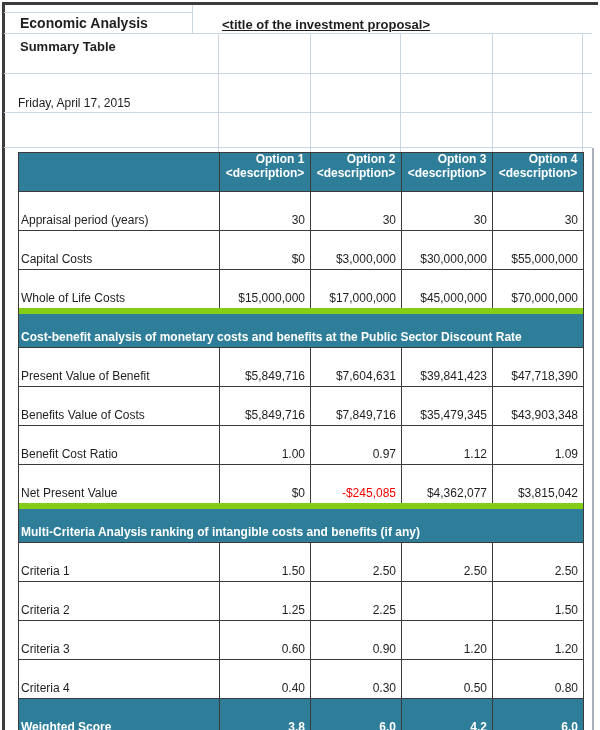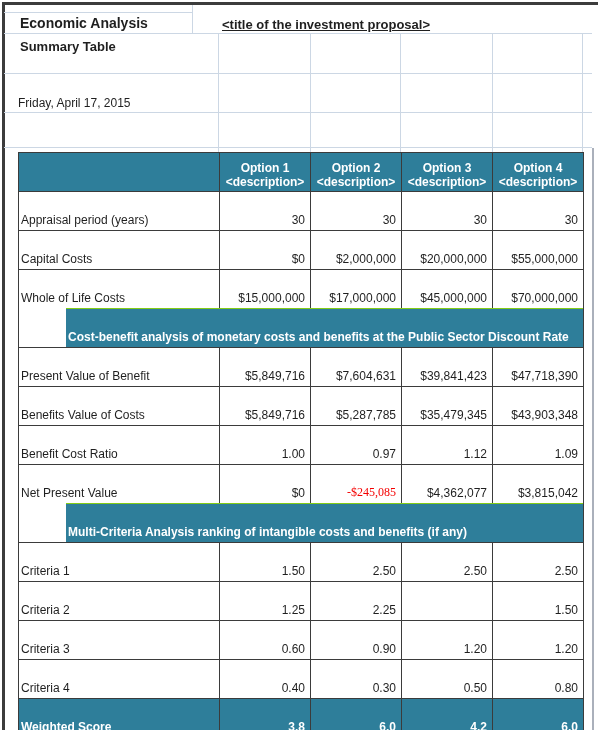--- a/index.html
+++ b/index.html
@@ -40,31 +40,30 @@
     border-top:1px solid #3b3b3b;
     display:flex;align-items:flex-end;
     overflow:hidden;
     box-sizing:border-box;
   }
   .row > .cell:first-child{border-left:none;}
   .row.hdr > .cell{border-top:none;}
   .lbl{justify-content:flex-start;padding:0 2px 3px 2px;}
   .num{justify-content:flex-end;padding:0 5px 3px 0;white-space:nowrap;}
   .teal{background:#2E7E9A;color:#ffffff;font-weight:bold;}
-  .hdrcell{justify-content:center;text-align:center;padding-bottom:2px;}
+  .hdrcell{justify-content:center;text-align:right;padding-bottom:11px;}
   .hdrcell .two{line-height:14px;}
   .secrow{display:block;height:39px;}
   .seccell{
-    border-top:1px solid #84cc16;
+    border-top:6px solid #84cc16;
     height:100%;box-sizing:border-box;
     display:flex;align-items:flex-end;
     padding:0 2px 3px 2px;
-    margin-left:47px;
-  }
-  .neg{color:#f40000;font-family:Liberation Serif, serif;}
+  }
+  .neg{color:#f40000;}
 </style>
 </head>
 <body>
 
 <div class="page">
 
   <div class="frame-top"></div>
   <div class="frame-left"></div>
   <div class="frame-right"></div>
 
@@ -119,22 +118,22 @@
       <div class="cell lbl">Appraisal period (years)</div>
       <div class="cell num">30</div>
       <div class="cell num">30</div>
       <div class="cell num">30</div>
       <div class="cell num">30</div>
     </div>
 
     <div class="row">
       <div class="cell lbl">Capital Costs</div>
       <div class="cell num">$0</div>
-      <div class="cell num">$2,000,000</div>
-      <div class="cell num">$20,000,000</div>
+      <div class="cell num">$3,000,000</div>
+      <div class="cell num">$30,000,000</div>
       <div class="cell num">$55,000,000</div>
     </div>
 
     <div class="row">
       <div class="cell lbl">Whole of Life Costs</div>
       <div class="cell num">$15,000,000</div>
       <div class="cell num">$17,000,000</div>
       <div class="cell num">$45,000,000</div>
       <div class="cell num">$70,000,000</div>
     </div>
@@ -147,21 +146,21 @@
       <div class="cell lbl">Present Value of Benefit</div>
       <div class="cell num">$5,849,716</div>
       <div class="cell num">$7,604,631</div>
       <div class="cell num">$39,841,423</div>
       <div class="cell num">$47,718,390</div>
     </div>
 
     <div class="row">
       <div class="cell lbl">Benefits Value of Costs</div>
       <div class="cell num">$5,849,716</div>
-      <div class="cell num">$5,287,785</div>
+      <div class="cell num">$7,849,716</div>
       <div class="cell num">$35,479,345</div>
       <div class="cell num">$43,903,348</div>
     </div>
 
     <div class="row">
       <div class="cell lbl">Benefit Cost Ratio</div>
       <div class="cell num">1.00</div>
       <div class="cell num">0.97</div>
       <div class="cell num">1.12</div>
       <div class="cell num">1.09</div>

